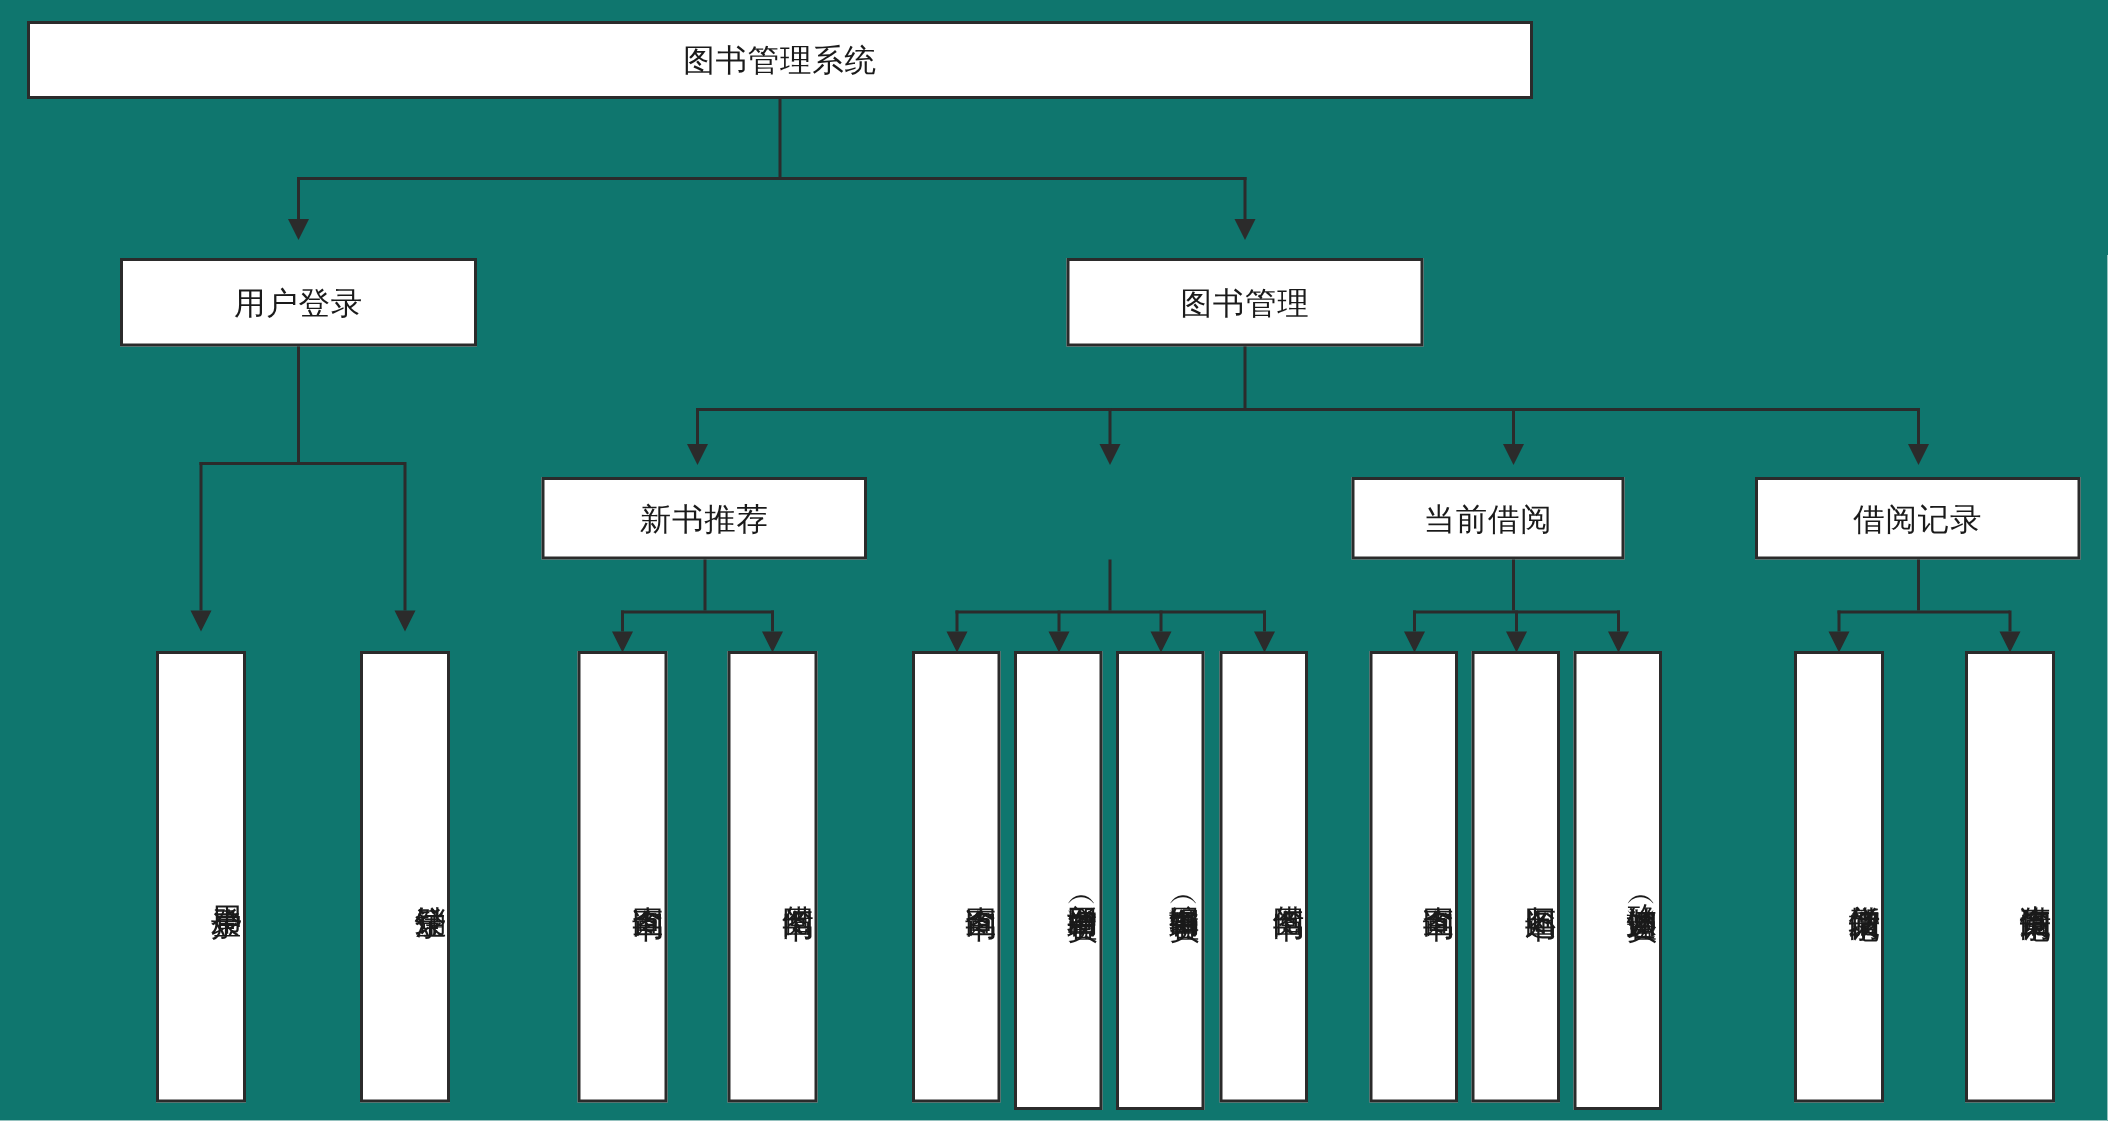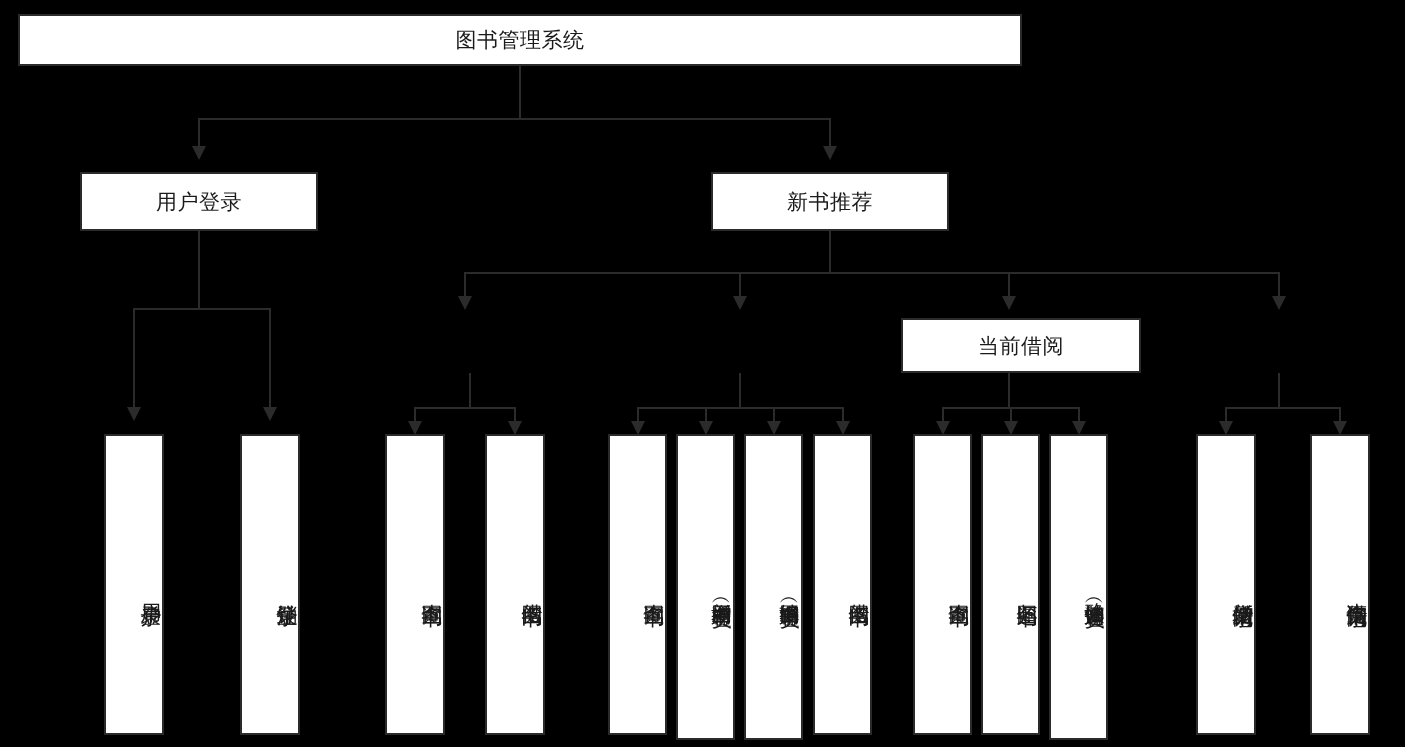--- a/index.html
+++ b/index.html
@@ -7,21 +7,21 @@
     padding: 0;
     background: #ffffff;
   }
   body {
     font-family: "DejaVu Sans", "Liberation Sans", sans-serif;
   }
   #canvas {
     position: relative;
     width: 1405px;
     height: 747px;
-    background: #000000;
+    background: #0f766e;
     overflow: hidden;
   }
   .node {
     position: absolute;
     box-sizing: border-box;
     border: 2px solid #2b2b2b;
     background: #ffffff;
     display: flex;
     align-items: center;
     justify-content: center;
@@ -87,43 +87,49 @@
   <div class="line h" style="left:198px; top:118px; width:633px;"></div>
   <div class="line v" style="left:198px; top:118px; height:28px;"></div>
   <div class="line v" style="left:829px; top:118px; height:28px;"></div>
   <div class="arrow" style="left:192px; top:146px;"></div>
   <div class="arrow" style="left:823px; top:146px;"></div>
 
   <div class="node horiz" style="left:80px; top:172px; width:238px; height:59px;">
     <span>用户登录</span>
   </div>
   <div class="node horiz" style="left:711px; top:172px; width:238px; height:59px;">
-    <span>新书推荐</span>
+    <span>图书管理</span>
   </div>
 
   <div class="line v" style="left:198px; top:231px; height:77px;"></div>
   <div class="line h" style="left:133px; top:308px; width:137px;"></div>
   <div class="line v" style="left:133px; top:308px; height:99px;"></div>
   <div class="line v" style="left:269px; top:308px; height:99px;"></div>
   <div class="arrow" style="left:127px; top:407px;"></div>
   <div class="arrow" style="left:263px; top:407px;"></div>
 
   <div class="line v" style="left:829px; top:231px; height:41px;"></div>
   <div class="line h" style="left:464px; top:272px; width:815px;"></div>
   <div class="line v" style="left:464px; top:272px; height:24px;"></div>
   <div class="line v" style="left:739px; top:272px; height:24px;"></div>
   <div class="line v" style="left:1008px; top:272px; height:24px;"></div>
   <div class="line v" style="left:1278px; top:272px; height:24px;"></div>
   <div class="arrow" style="left:458px; top:296px;"></div>
   <div class="arrow" style="left:733px; top:296px;"></div>
   <div class="arrow" style="left:1002px; top:296px;"></div>
   <div class="arrow" style="left:1272px; top:296px;"></div>
 
-  <div class="node horiz" style="left:901px; top:318px; width:240px; height:55px;">
+  <div class="node horiz" style="left:361px; top:318px; width:217px; height:55px;">
+    <span>新书推荐</span>
+  </div>
+  <div class="node horiz" style="left:901px; top:318px; width:182px; height:55px;">
     <span>当前借阅</span>
+  </div>
+  <div class="node horiz" style="left:1170px; top:318px; width:217px; height:55px;">
+    <span>借阅记录</span>
   </div>
 
   <div class="line v" style="left:469px; top:373px; height:34px;"></div>
   <div class="line h" style="left:414px; top:407px; width:102px;"></div>
   <div class="line v" style="left:414px; top:407px; height:14px;"></div>
   <div class="line v" style="left:514px; top:407px; height:14px;"></div>
   <div class="arrow" style="left:408px; top:421px;"></div>
   <div class="arrow" style="left:508px; top:421px;"></div>
 
   <div class="line v" style="left:739px; top:373px; height:34px;"></div>

